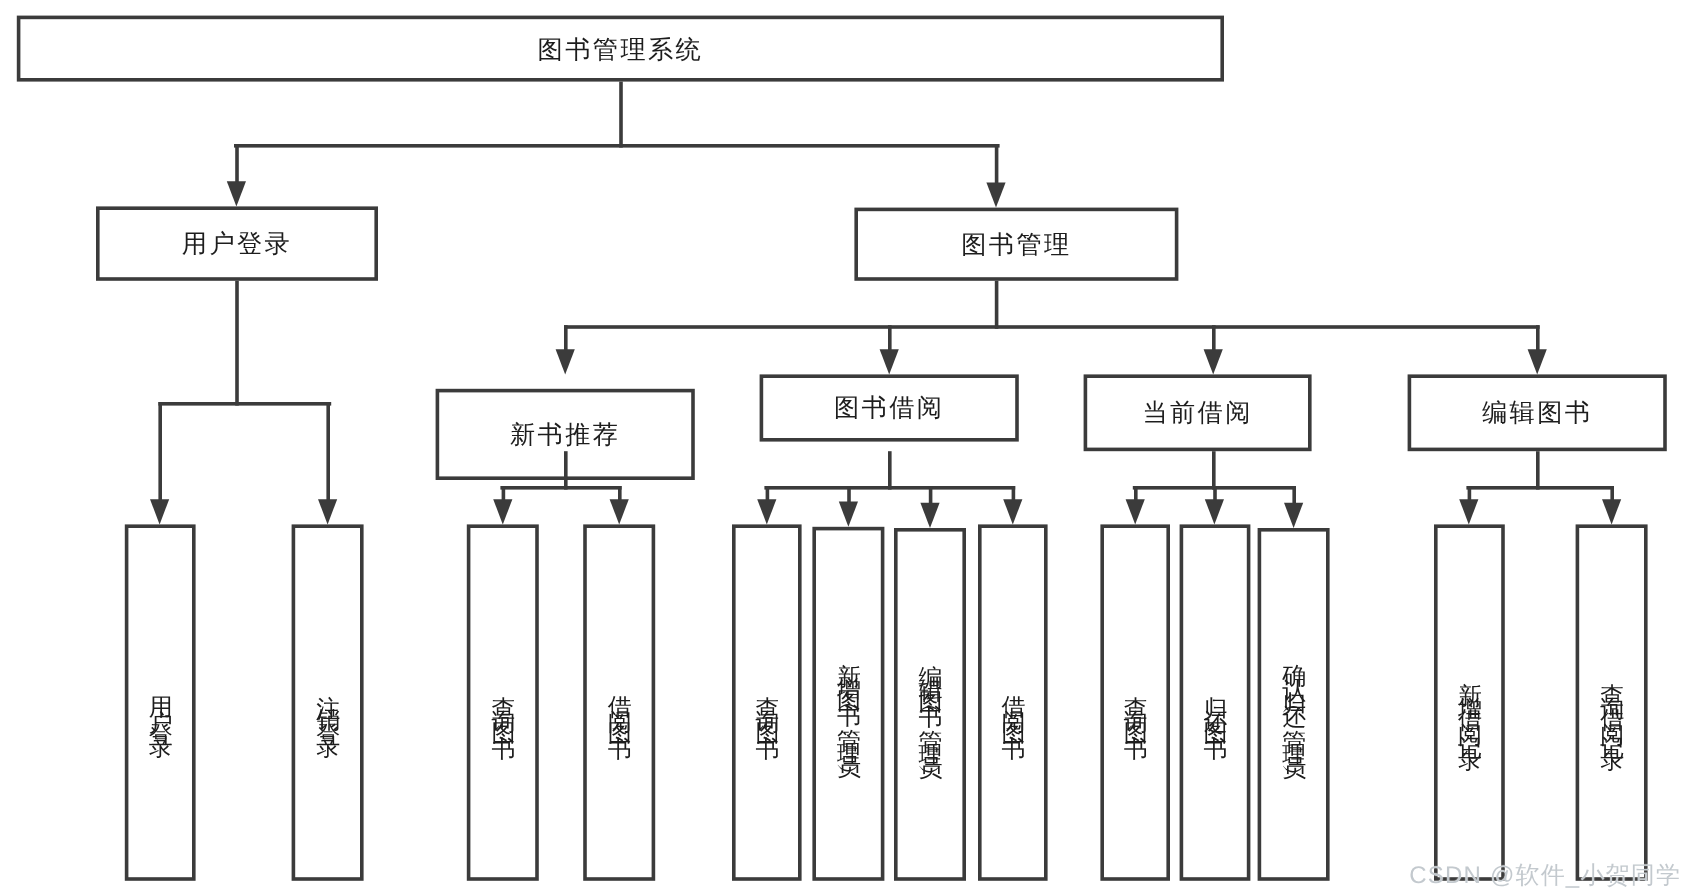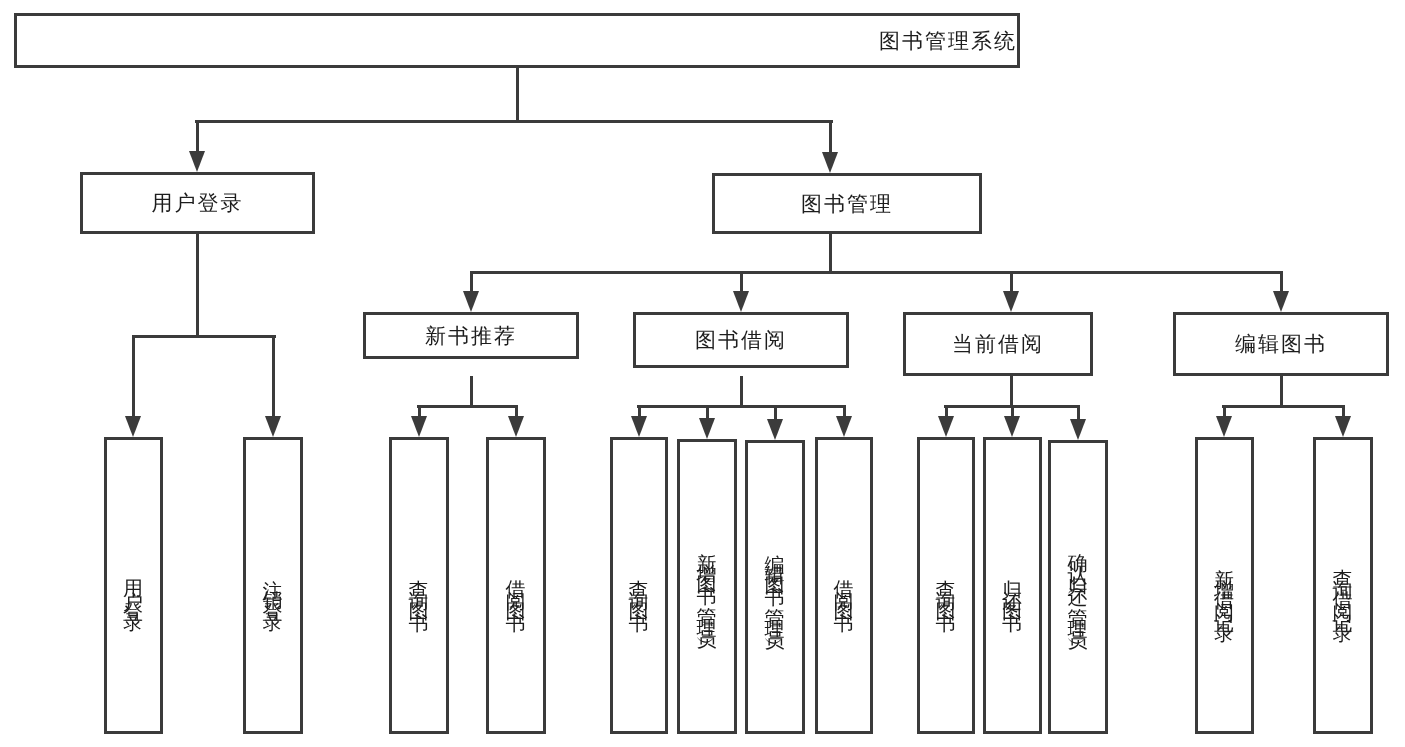--- a/index.html
+++ b/index.html
@@ -51,32 +51,32 @@
     color: var(--watermark, #c3c9ce);
     text-shadow: 0 0 1px #ffffff;
     white-space: nowrap;
   }
 </style>
 </head>
 <body>
 
 <div id="stage">
 
-  <div class="node h" style="left:14px;top:13px;width:1006px;height:55px;justify-content:flex-end;">
+  <div class="node h" style="left:14px;top:13px;width:1006px;height:55px;">
     <span class="lbl">图书管理系统</span>
   </div>
 
   <div class="node h" style="left:80px;top:172px;width:235px;height:62px;">
     <span class="lbl">用户登录</span>
   </div>
   <div class="node h" style="left:712px;top:173px;width:270px;height:61px;">
     <span class="lbl">图书管理</span>
   </div>
 
-  <div class="node h" style="left:363px;top:312px;width:216px;height:47px;">
+  <div class="node h" style="left:363px;top:324px;width:216px;height:76px;">
     <span class="lbl">新书推荐</span>
   </div>
   <div class="node h" style="left:633px;top:312px;width:216px;height:56px;">
     <span class="lbl">图书借阅</span>
   </div>
   <div class="node h" style="left:903px;top:312px;width:190px;height:64px;">
     <span class="lbl">当前借阅</span>
   </div>
   <div class="node h" style="left:1173px;top:312px;width:216px;height:64px;">
     <span class="lbl">编辑图书</span>
@@ -159,14 +159,15 @@
   <div class="hline" style="left:944px;top:405px;width:136px;"></div>
   <div class="drop" style="left:938px;top:405px;height:32px;"></div>
   <div class="drop" style="left:1004px;top:405px;height:32px;"></div>
   <div class="drop" style="left:1070px;top:405px;height:35px;"></div>
 
   <div class="vline" style="left:1280px;top:376px;height:32px;"></div>
   <div class="hline" style="left:1222px;top:405px;width:123px;"></div>
   <div class="drop" style="left:1216px;top:405px;height:32px;"></div>
   <div class="drop" style="left:1335px;top:405px;height:32px;"></div>
 
+  <div class="watermark">CSDN @软件_小贺同学</div>
 
 </div>
 
 </body></html>

